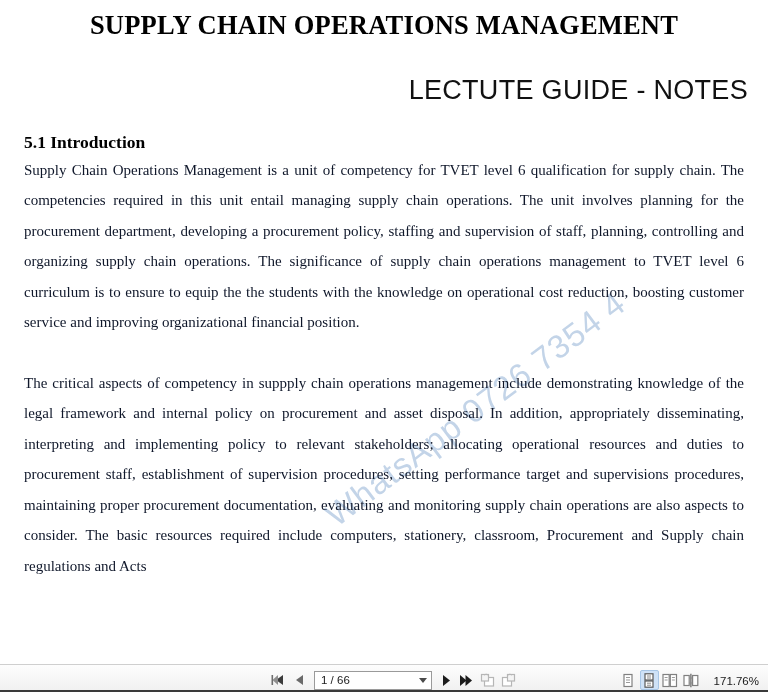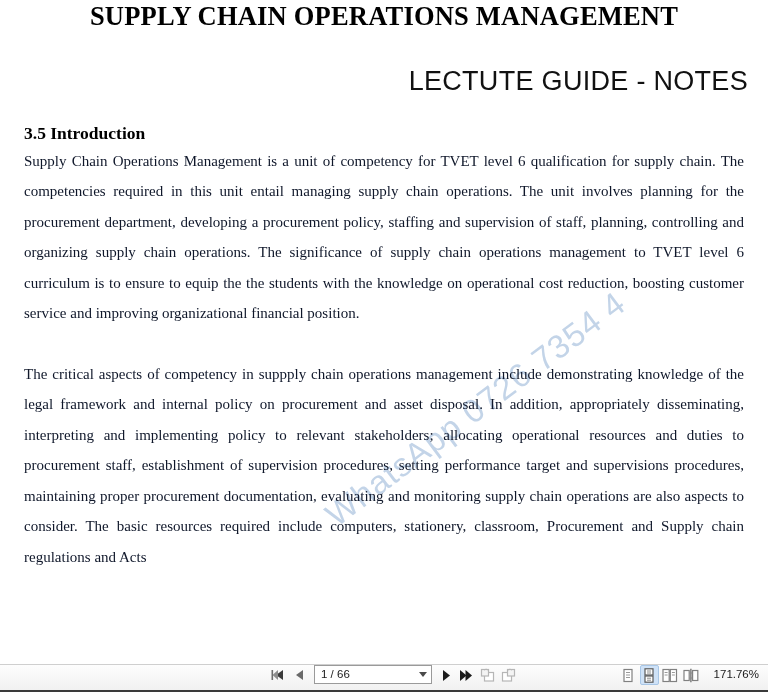--- a/index.html
+++ b/index.html
@@ -53,20 +53,21 @@
     font-weight: 400;
     letter-spacing: 1px;
     opacity: 0.85;
     pointer-events: none;
     user-select: none;
   }
 
   
   .h-main {
     margin: 0;
+    padding-top: 9px;
     text-align: center;
     font-family: "Liberation Serif", serif;
     font-weight: bold;
     font-size: 26.5px;
     letter-spacing: 0.2px;
     color: #000;
     line-height: 1.25;
   }
 
   .h-sub {
@@ -122,21 +123,21 @@
     position: absolute;
     left: 0;
     bottom: 0;
     width: 768px;
     height: 28px;
     box-sizing: border-box;
     background: linear-gradient(#fdfdfd, #f1f1f1);
     border-top: 1px solid #cfcfcf;
     border-bottom: 2px solid #3a3a3a;
     display: flex;
-    align-items: flex-start;
+    align-items: flex-end;
     z-index: 10;
     font-family: "Liberation Sans", sans-serif;
   }
 
   #toolbar-left-spacer { flex: 0 0 268px; }
   #toolbar-mid-spacer  { flex: 1 1 auto; }
 
   .tb-btn {
     width: 19px;
     height: 20px;
@@ -215,21 +216,21 @@
 
     <div id="watermark">WhatsApp 0726 7354 4</div>
 
     <div id="page-inner">
 
       <h1 class="h-main">SUPPLY CHAIN OPERATIONS MANAGEMENT</h1>
 
 
       <h3 class="h-guide">LECTUTE GUIDE - NOTES</h3>
 
-      <div class="sec-heading">3.5 Introduction</div>
+      <div class="sec-heading">5.1 Introduction</div>
 
       <p class="body-par">Supply Chain Operations Management is a unit of competency for TVET level 6 qualification for supply chain. The competencies required in this unit entail managing supply chain operations. The unit involves planning for the procurement department, developing a procurement policy, staffing and supervision of staff, planning, controlling and organizing supply chain operations. The significance of supply chain operations management to TVET level 6 curriculum is to ensure to equip the the students with the knowledge on operational cost reduction, boosting customer service and improving organizational financial position.</p>
 
       <p class="body-par gap">The critical aspects of competency in suppply chain operations management include demonstrating knowledge of the legal framework and internal policy on procurement and asset disposal. In addition, appropriately disseminating, interpreting and implementing policy to relevant stakeholders; allocating operational resources and duties to procurement staff, establishment of supervision procedures, setting performance target and supervisions procedures, maintaining proper procurement documentation, evaluating and monitoring supply chain operations are also aspects to consider. The basic resources required include computers, stationery, classroom, Procurement and Supply chain regulations and Acts</p>
 
     </div>
   </div>
 
   <div id="toolbar">
 

